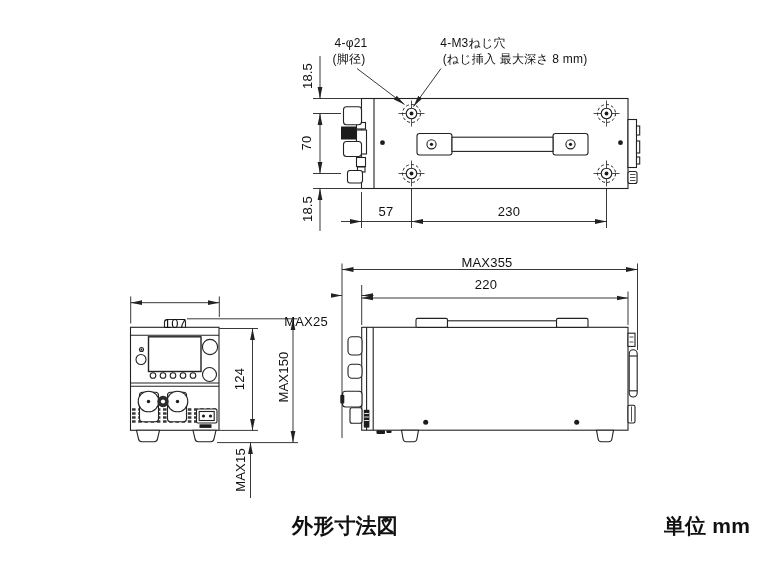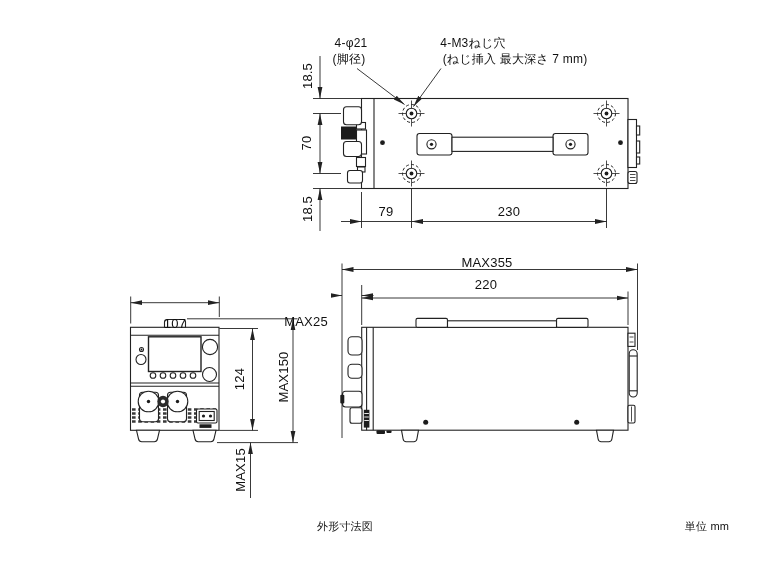--- a/index.html
+++ b/index.html
@@ -3,21 +3,21 @@
 <meta charset="utf-8">
 <style>
   html,body{margin:0;padding:0;background:#fff;}
   .stage{position:relative;width:768px;height:576px;background:#fff;overflow:hidden;
          font-family:"Liberation Sans","DejaVu Sans",sans-serif;border-radius:6px;}
   .stage svg{position:absolute;left:0;top:0;}
   .lbl{position:absolute;color:#111;font-size:13px;white-space:nowrap;
        transform:translate(-50%,-50%);letter-spacing:0.2px;}
   .rot{transform:translate(-50%,-50%) rotate(-90deg);}
   .note{font-size:12px;}
-  .big{font-size:11px;}
+  .big{font-size:21px;font-weight:bold;}
   
   .s  {fill:none;stroke:#222;stroke-width:1.1;}
   .s2 {fill:#fff;stroke:#222;stroke-width:1.4;}
   .sw {fill:#fff;stroke:#222;stroke-width:1.1;}
   .f  {fill:#1c1c1c;stroke:none;}
   .d  {fill:none;stroke:#222;stroke-width:0.9;}
   .dc {fill:none;stroke:#222;stroke-width:1;stroke-dasharray:3 2.2;}
   .th {fill:none;stroke:#222;stroke-width:0.8;}
   .g  {fill:none;stroke:#3a3a3a;stroke-width:2.4;stroke-dasharray:3.6 2.6;}
   .wl {fill:none;stroke:#fff;stroke-width:0.9;}
@@ -235,26 +235,26 @@
       <line class="d" x1="361.7" y1="298" x2="628" y2="298" marker-start="url(#ar)" marker-end="url(#ar)"></line>
       <line class="d" x1="333" y1="295.5" x2="342" y2="295.5" marker-end="url(#ar)"></line>
       <line class="d" x1="373.5" y1="295.5" x2="361.7" y2="295.5" marker-end="url(#ar)"></line>
     </g>
   </g>
 </svg>
 
   <div class="lbl note" style="left:351px;top:43px;">4-φ21</div>
   <div class="lbl note" style="left:349px;top:59px;">(脚径)</div>
   <div class="lbl note" style="left:473px;top:43px;">4-M3ねじ穴</div>
-  <div class="lbl note" style="left:515px;top:59px;">(ねじ挿入 最大深さ 7 mm)</div>
+  <div class="lbl note" style="left:515px;top:59px;">(ねじ挿入 最大深さ 8 mm)</div>
 
   <div class="lbl rot" style="left:307px;top:76px;">18.5</div>
   <div class="lbl rot" style="left:306px;top:143px;">70</div>
   <div class="lbl rot" style="left:307px;top:209px;">18.5</div>
-  <div class="lbl" style="left:386px;top:211px;">79</div>
+  <div class="lbl" style="left:386px;top:211px;">57</div>
   <div class="lbl" style="left:509px;top:211px;">230</div>
 
   <div class="lbl" style="left:175px;top:295px;margin-top:28px;">107</div>
   <div class="lbl rot" style="left:239px;top:379px;">124</div>
   <div class="lbl rot" style="left:283px;top:377px;">MAX150</div>
   <div class="lbl rot" style="left:240px;top:470px;">MAX15</div>
 
   <div class="lbl" style="left:306px;top:293px;margin-top:28px;">MAX25</div>
   <div class="lbl" style="left:487px;top:262px;">MAX355</div>
   <div class="lbl" style="left:486px;top:284px;">220</div>

